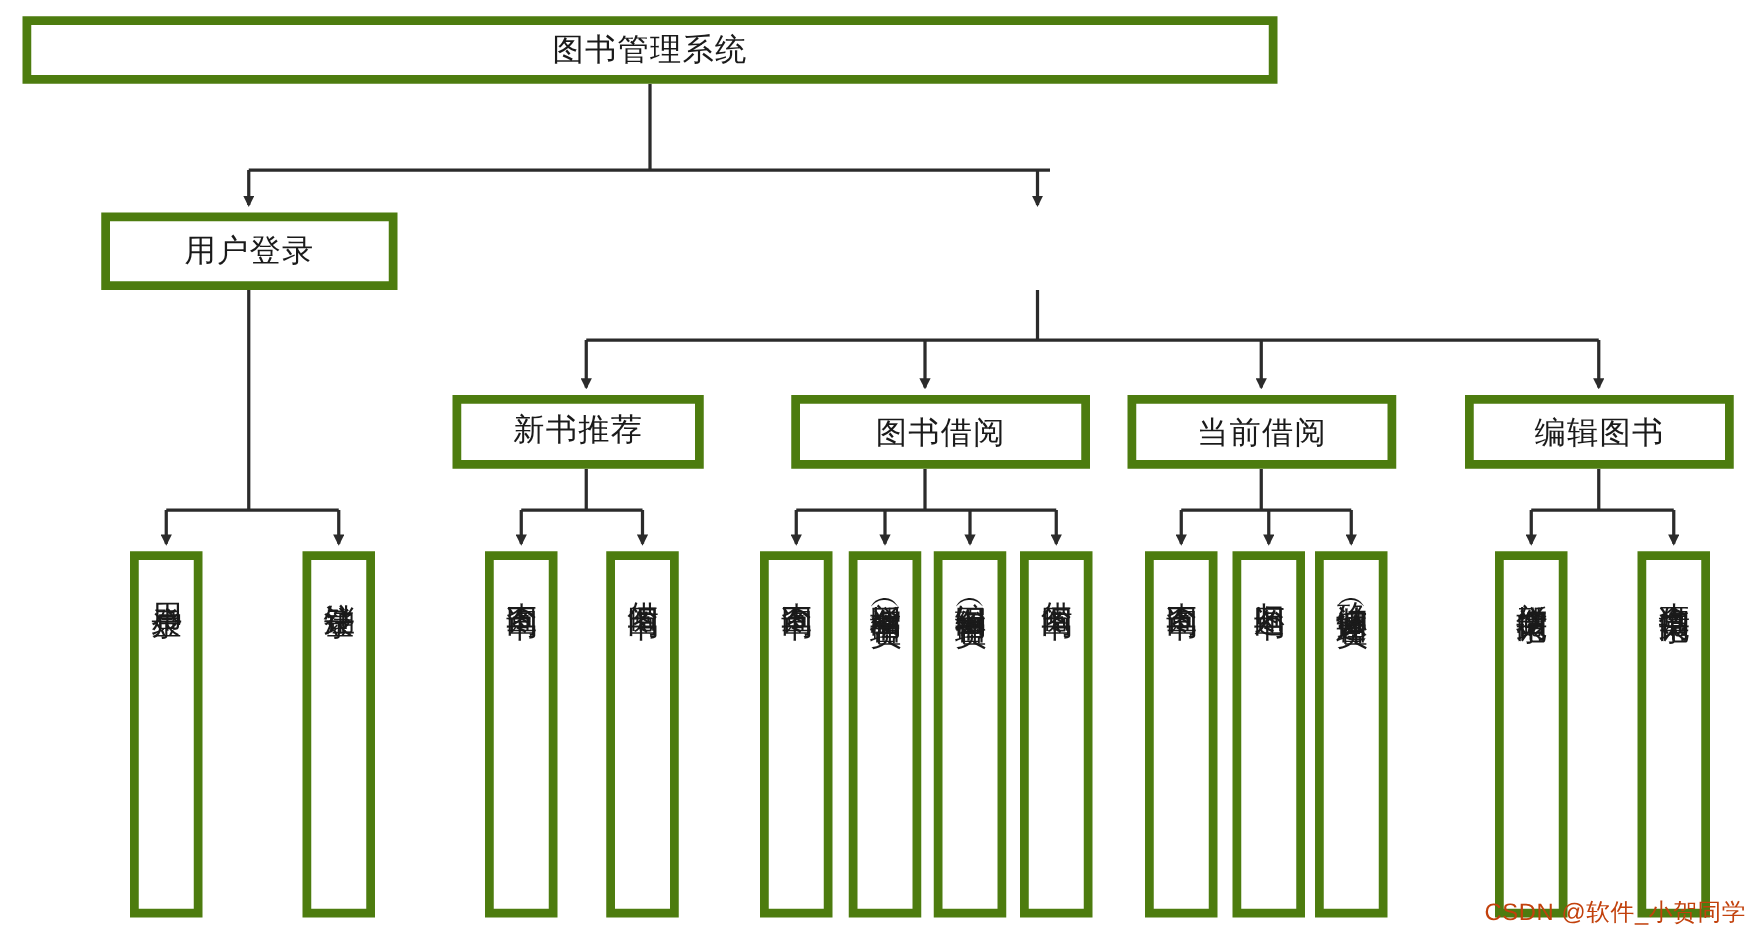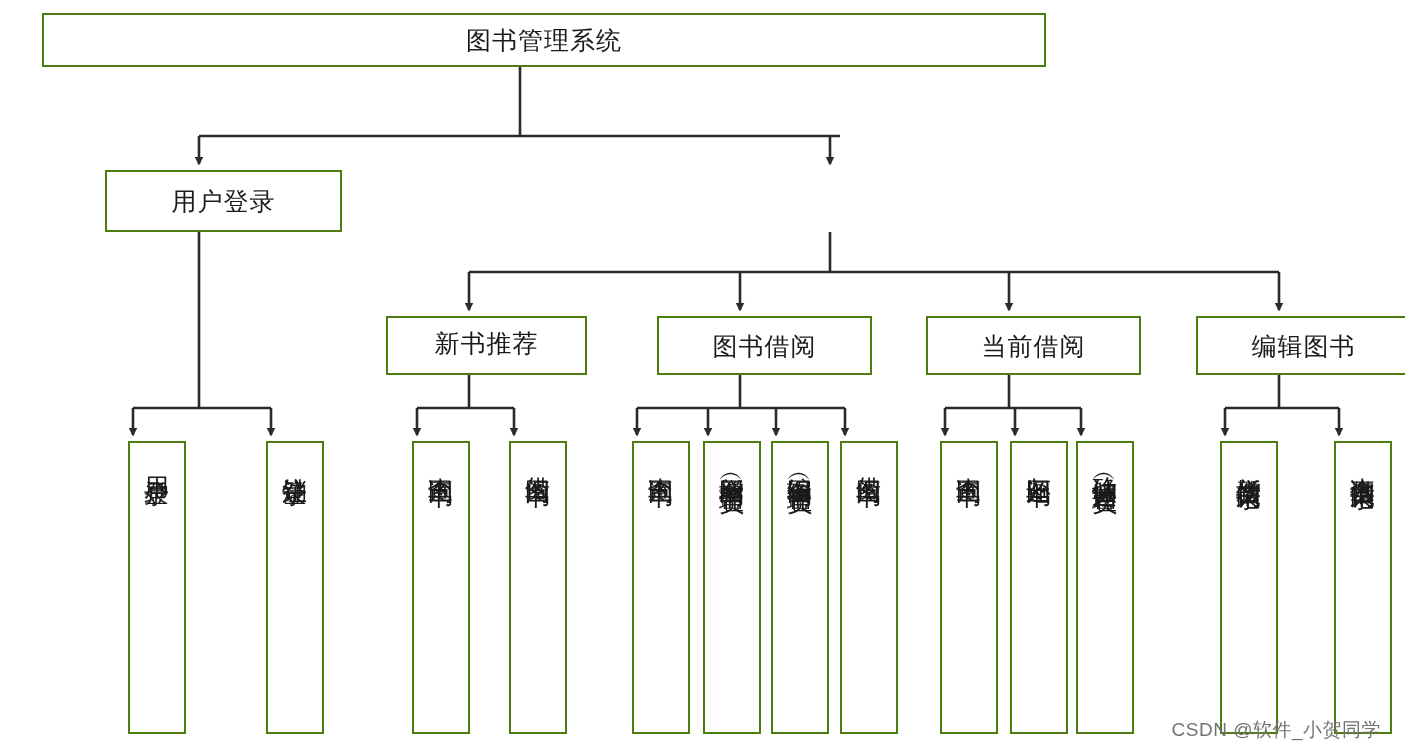--- a/index.html
+++ b/index.html
@@ -22,26 +22,25 @@
     position: absolute;
     left: 0;
     top: 0;
     width: 1405px;
     height: 747px;
   }
   .node {
     position: absolute;
     box-sizing: border-box;
     background: #ffffff;
-    border: 2px solid #4d7c0f;
+    border: 7px solid #4d7c0f;
     display: flex;
     align-items: center;
     justify-content: center;
     color: #1a1a1a;
-    margin-left: 24px;
   }
   .node.horizontal .node-label {
     font-size: 25px;
     line-height: 1.2;
     letter-spacing: 1px;
     white-space: nowrap;
   }
   .node.vertical {
     align-items: flex-start;
     justify-content: center;
@@ -54,24 +53,24 @@
     line-height: 1.28;
     letter-spacing: 2px;
     white-space: nowrap;
     text-align: left;
   }
   .node.root .node-label {
     font-size: 25px;
   }
   #watermark {
     position: absolute;
-    right: 24px;
+    right: 8px;
     bottom: 4px;
     font-size: 19px;
-    color: #737373;
+    color: #c2410c;
     letter-spacing: 0.5px;
     white-space: nowrap;
     pointer-events: none;
     font-family: "Liberation Sans", "DejaVu Sans", sans-serif;
   }
 </style>
 </head>
 <body>
 
 <div id="diagram-root">
@@ -134,21 +133,21 @@
 
   <div class="node horizontal" style="left:81px; top:170px; width:237px; height:62px;">
     <span class="node-label">用户登录</span>
   </div>
 
 
   <div class="node horizontal" style="left:362px; top:316px; width:201px; height:59px;font-family:Liberation Mono, monospace;">
     <span class="node-label">新书推荐</span>
   </div>
 
-  <div class="node horizontal" style="left:633px; top:316px; width:215px; height:59px;">
+  <div class="node horizontal" style="left:633px; top:316px; width:239px; height:59px;">
     <span class="node-label">图书借阅</span>
   </div>
 
   <div class="node horizontal" style="left:902px; top:316px; width:215px; height:59px;">
     <span class="node-label">当前借阅</span>
   </div>
 
   <div class="node horizontal" style="left:1172px; top:316px; width:215px; height:59px;">
     <span class="node-label">编辑图书</span>
   </div>

